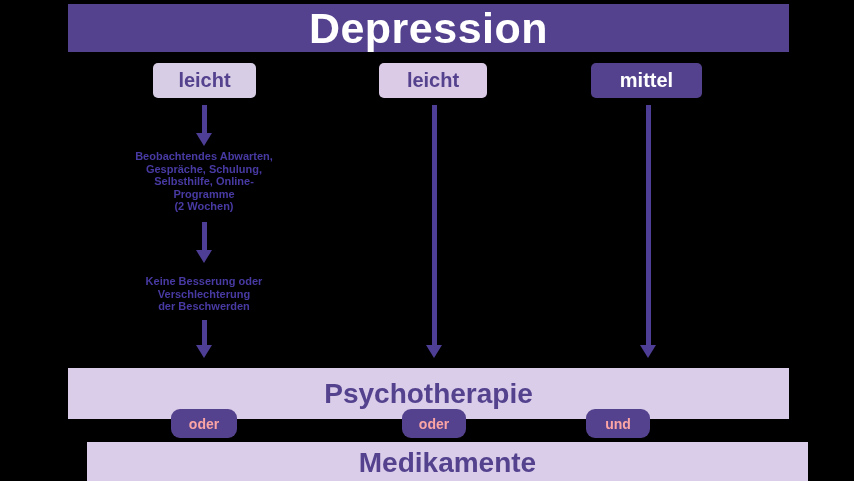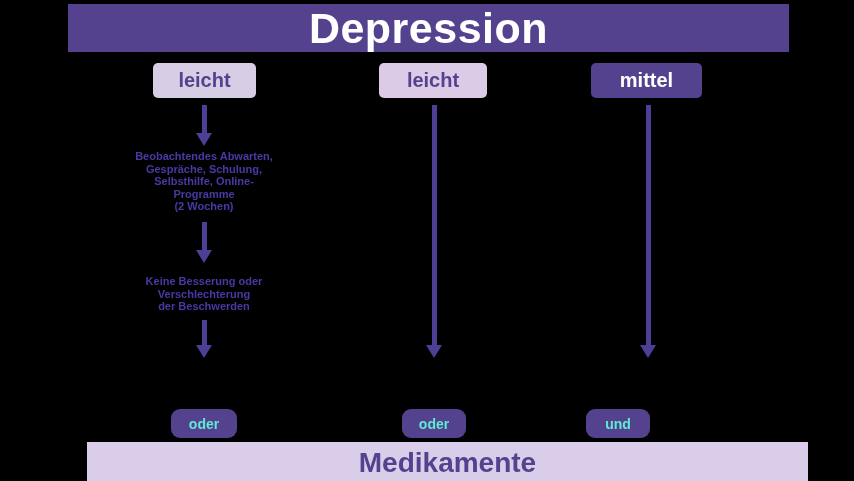--- a/index.html
+++ b/index.html
@@ -53,21 +53,21 @@
   .panel {
     position:absolute; left:68px; width:721px; background:#D9CDE9;
     display:flex; align-items:center; justify-content:center;
     color:#54428E; font-size:28px; font-weight:bold;
   }
   .panel.psycho { top:368px; height:51px; }
   .panel.medi   { top:442px; height:41px;margin-left:19px; }
   
   .pill {
     position:absolute; top:409px; height:29px; border-radius:9px;
-    background:#54428E; color:#5eead4; font-size:14px; font-weight:bold;
+    background:#54428E; color:#fca5a5; font-size:14px; font-weight:bold;
     display:flex; align-items:center; justify-content:center;
   }
   .pill.p1 { left:171px; width:66px; }
   .pill.p2 { left:402px; width:64px; }
   .pill.p3 { left:586px; width:64px; }
 </style>
 </head>
 <body>
 
 <div class="stage">
@@ -110,20 +110,23 @@
 
   <div class="note n1">Beobachtendes Abwarten,
 Gespräche, Schulung,
 Selbsthilfe, Online-
 Programme
 (2 Wochen)</div>
   <div class="note n2">Keine Besserung oder
 Verschlechterung
 der Beschwerden</div>
 
+  <div class="panel psycho">
+    <span>Psychotherapie</span>
+  </div>
   <div class="panel medi">
     <span>Medikamente</span>
   </div>
 
   <div class="pill p1">
     <span>oder</span>
   </div>
   <div class="pill p2">
     <span>oder</span>
   </div>

